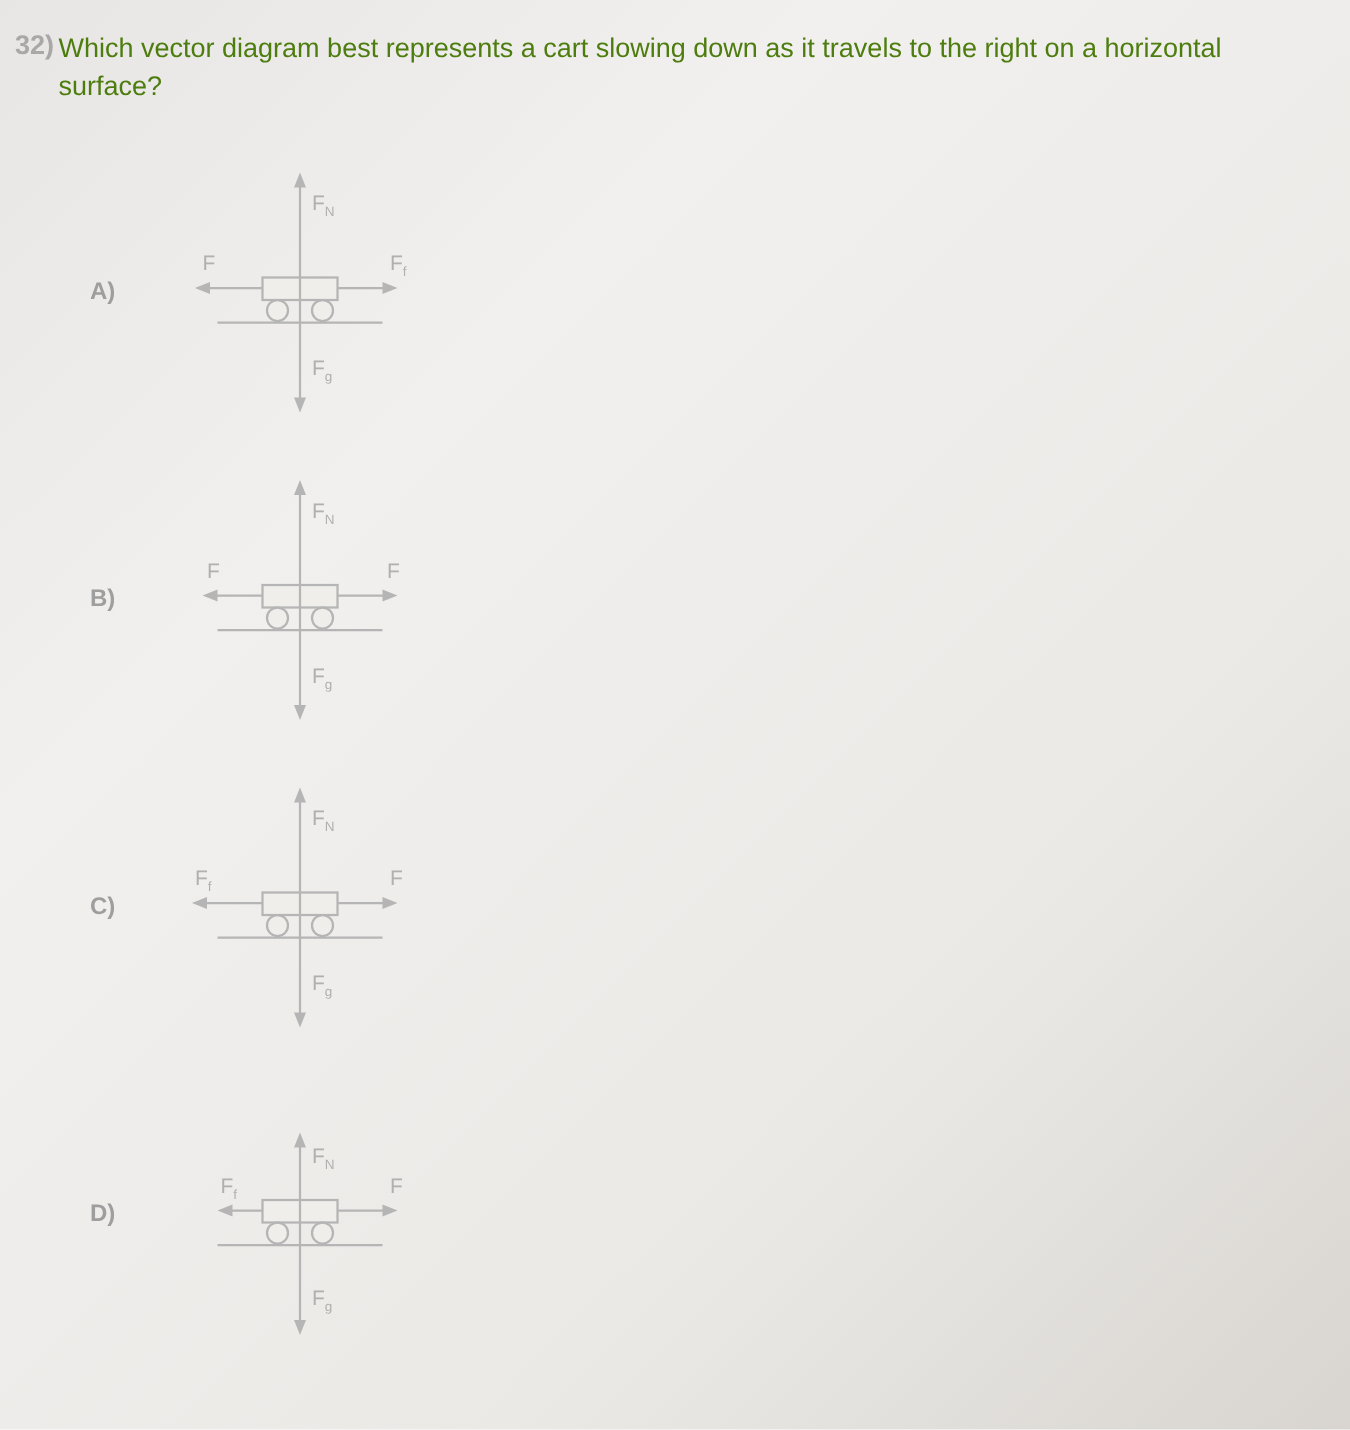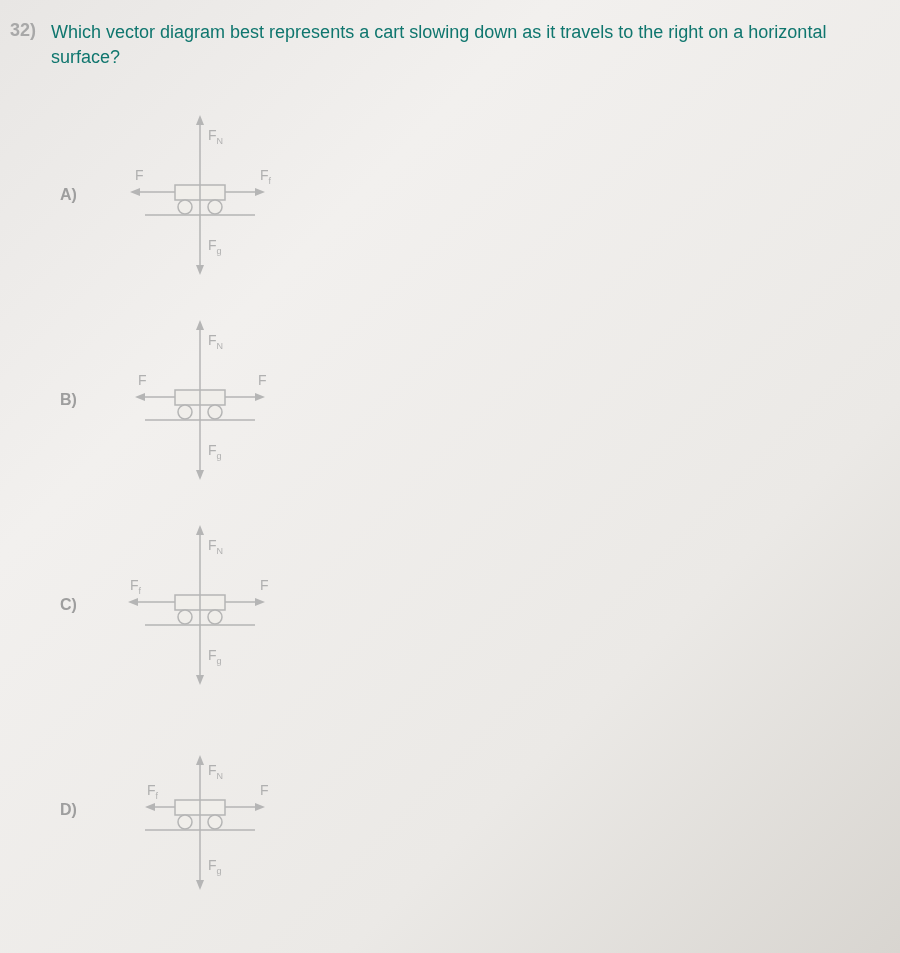--- a/index.html
+++ b/index.html
@@ -10,32 +10,32 @@
     color: #9b9b9b;
     position: relative;
     overflow: hidden;
   }
   .page {
     padding: 20px 40px 20px 10px;
   }
   .qrow {
     display: flex;
     align-items: flex-start;
-    gap: 15px;
+    gap: 3px;
   }
   .qnum {
     font-weight: bold;
     font-size: 18px;
     color: #a8a8a8;
     white-space: nowrap;
   }
   .qtext {
     font-size: 18px;
     line-height: 1.4;
-    color: #0f766e;
+    color: #4d7c0f;
   }
   .options {
     margin-top: 40px;
     margin-left: 50px;
   }
   .opt {
     display: flex;
     align-items: center;
     gap: 15px;
     margin-bottom: 35px;

